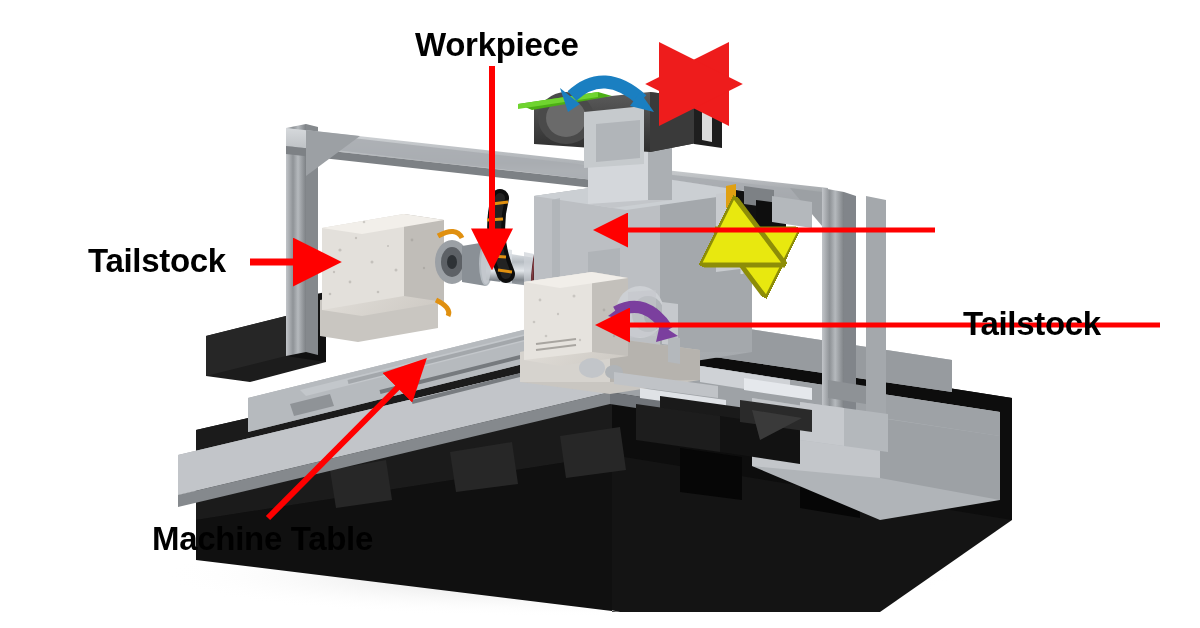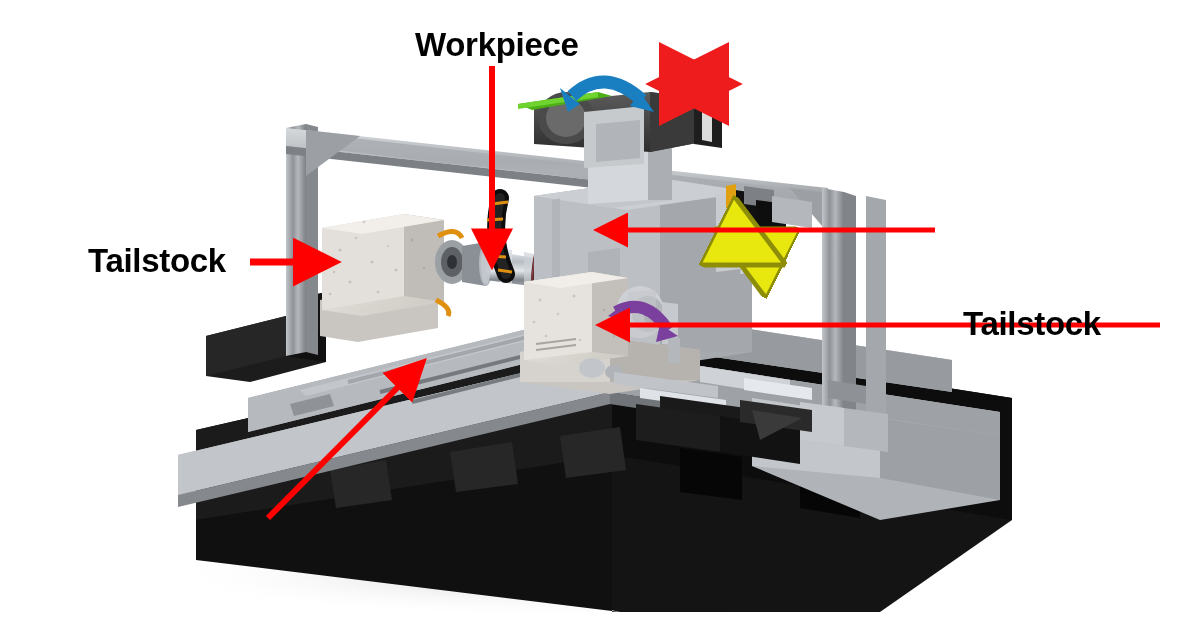--- a/index.html
+++ b/index.html
@@ -367,14 +367,15 @@
     </g>
   </svg>
 
   <div class="label" style="left:415px;top:28px;">Workpiece</div>
 
   <div class="label" style="left:88px;top:244px;">Tailstock</div>
 
 
   <div class="label right" style="left:963px;top:307px;">Tailstock</div>
 
+  <div class="label" style="left:152px;top:522px;">Machine Table</div>
 
 </div>
 
 </body></html>

